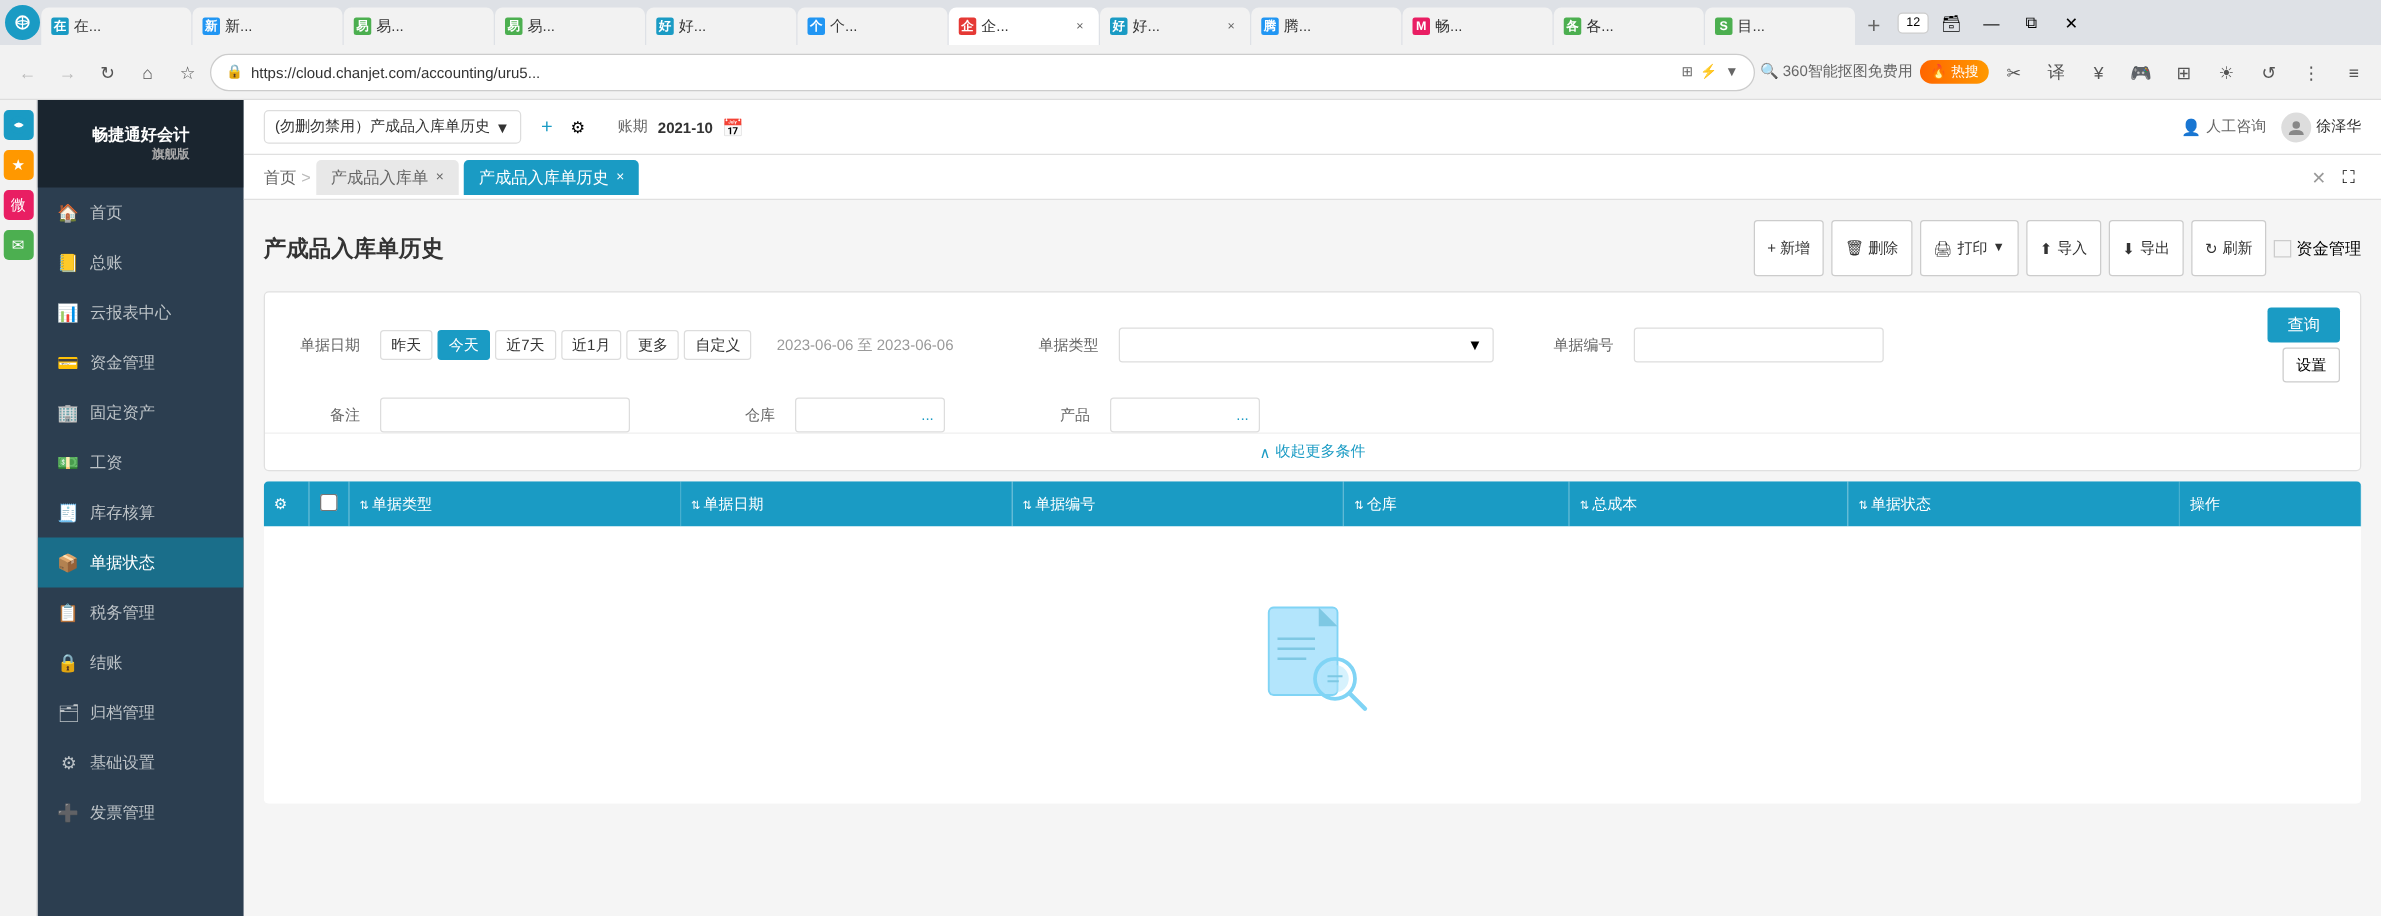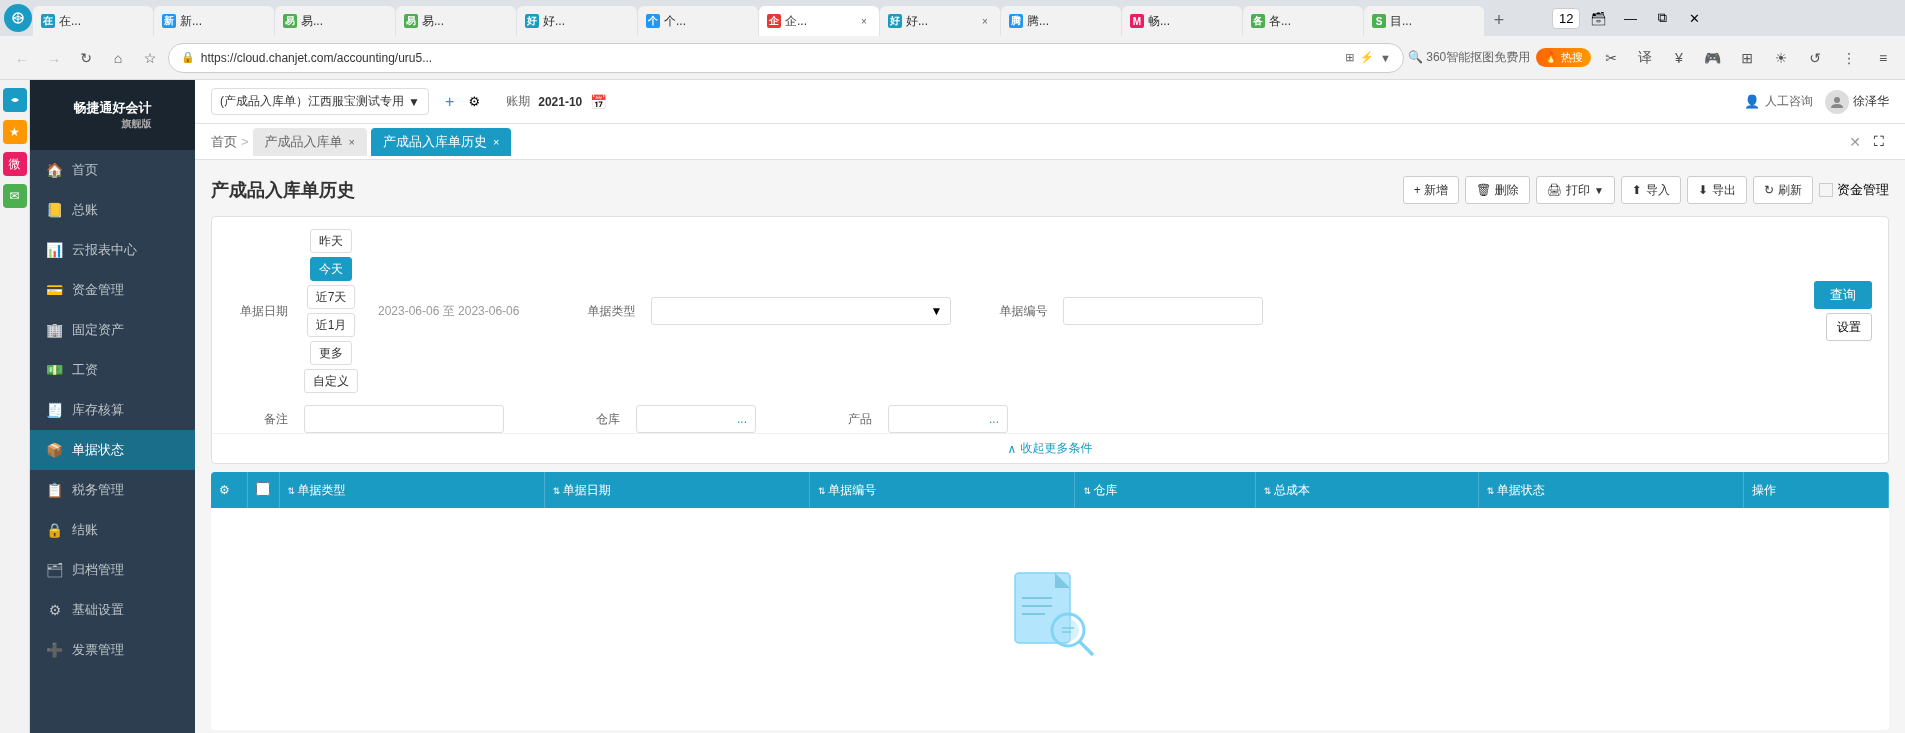--- a/index.html
+++ b/index.html
@@ -70,27 +70,27 @@
     .page-tab-close { font-size: 11px; cursor: pointer; }
 
     
     .panel-close { margin-left: auto; font-size: 14px; color: #999; cursor: pointer; }
 
     
     .page-content { flex: 1; overflow-y: auto; padding: 16px; }
 
     
     .page-title { font-size: 18px; color: #333; font-weight: bold; margin-bottom: 16px; }
-    .action-btn { height: 28px; padding: 0 10px; border: 1px solid #ccc; border-radius: 3px; background: #fff; cursor: pointer; display: flex; align-items: center; gap: 4px; font-size: 12px; color: #333; }
+    .action-btn { height: 45px; padding: 0 10px; border: 1px solid #ccc; border-radius: 3px; background: #fff; cursor: pointer; display: flex; align-items: center; gap: 4px; font-size: 12px; color: #333; }
     .checkbox-show { width: 14px; height: 14px; border: 1px solid #ccc; display: inline-block; }
     .filter-row { display: flex; align-items: center; gap: 16px; margin-bottom: 12px; }
     .filter-row:last-child { margin-bottom: 0; }
     .filter-label { font-size: 12px; color: #666; width: 60px; flex-shrink: 0; text-align: right; }
     .filter-label-wide { font-size: 12px; color: #666; width: 80px; flex-shrink: 0; text-align: right; }
-    .date-options { display: flex; align-items: center; gap: 4px; flex-direction: column; }
+    .date-options { display: flex; align-items: center; gap: 4px; }
     .date-btn { height: 24px; padding: 0 8px; border: 1px solid #ddd; border-radius: 3px; background: #fff; font-size: 12px; cursor: pointer; color: #333; }
     .date-btn.active { background: #1a9bc4; color: #fff; border-color: #1a9bc4; }
     .date-range { font-size: 12px; color: #999; margin-left: 4px; }
     .filter-select { height: 28px; min-width: 200px; border: 1px solid #ddd; border-radius: 3px; padding: 0 8px; font-size: 12px; display: flex; align-items: center; justify-content: space-between; cursor: pointer; background: #fff; }
     .filter-input { height: 28px; width: 200px; border: 1px solid #ddd; border-radius: 3px; padding: 0 8px; font-size: 12px; }
     .filter-select-sm { height: 28px; min-width: 120px; border: 1px solid #ddd; border-radius: 3px; padding: 0 8px; font-size: 12px; display: flex; align-items: center; justify-content: space-between; cursor: pointer; background: #fff; }
     .query-btn { height: 28px; padding: 0 16px; background: #1a9bc4; color: #fff; border: none; border-radius: 3px; font-size: 13px; cursor: pointer; }
     .setting-btn { height: 28px; padding: 0 10px; background: #fff; border: 1px solid #ccc; border-radius: 3px; font-size: 12px; cursor: pointer; }
     .collapse-bar { text-align: center; padding: 6px; cursor: pointer; font-size: 12px; color: #1a9bc4; display: flex; align-items: center; justify-content: center; gap: 4px; }
 
@@ -189,21 +189,21 @@
       <div class="tab-favicon" style="background:#4caf50;color:#fff;">各</div>
       <span class="tab-label">各...</span>
     </div>
     <div class="tab">
       <div class="tab-favicon" style="background:#4caf50;color:#fff;">S</div>
       <span class="tab-label">目...</span>
     </div>
 
     <div class="tab-add">+</div>
     <div style="display:flex;align-items:center;gap:4px;margin-left:4px;margin-bottom:4px;">
-      <div style="background:#fff;border-radius:4px;padding:2px 6px;font-size:13px;border:1px solid #ccc;margin-left:34px;">12</div>
+      <div style="background:#fff;border-radius:4px;padding:2px 6px;font-size:10px;border:1px solid #ccc;">12</div>
       <div style="width:28px;height:28px;display:flex;align-items:center;justify-content:center;font-size:13px;cursor:pointer;">🗃</div>
       <div style="width:28px;height:28px;display:flex;align-items:center;justify-content:center;font-size:13px;cursor:pointer;">—</div>
       <div style="width:28px;height:28px;display:flex;align-items:center;justify-content:center;font-size:13px;cursor:pointer;">⧉</div>
       <div style="width:28px;height:28px;display:flex;align-items:center;justify-content:center;font-size:13px;cursor:pointer;">✕</div>
     </div>
   </div>
 
   <div class="browser-toolbar">
     <div class="nav-btn disabled">←</div>
     <div class="nav-btn disabled">→</div>
@@ -310,21 +310,21 @@
             <div class="nav-item-icon">➕</div>
             <span>发票管理</span>
           </div>
         </div>
       </div>
 
       <div class="main-content">
 
         <div class="app-header">
           <div class="company-select">
-            <span style="font-size:12px;color:#333;">(产成品入库单）江西服宝测试专用</span>
+            <span style="font-size:12px;color:#333;">(勿删勿禁用）产成品入库单历史</span>
             <span>▼</span>
           </div>
           <div style="display:flex;align-items:center;gap:4px;margin-left:8px;">
             <span style="color:#1a9bc4;font-size:16px;">+</span>
           </div>
           <div style="width:24px;height:24px;display:flex;align-items:center;justify-content:center;cursor:pointer;font-size:13px;">⚙</div>
           <span class="period-label">账期</span>
           <span class="period-value">2021-10</span>
           <span style="cursor:pointer;font-size:14px;">📅</span>
           <div class="header-right">

